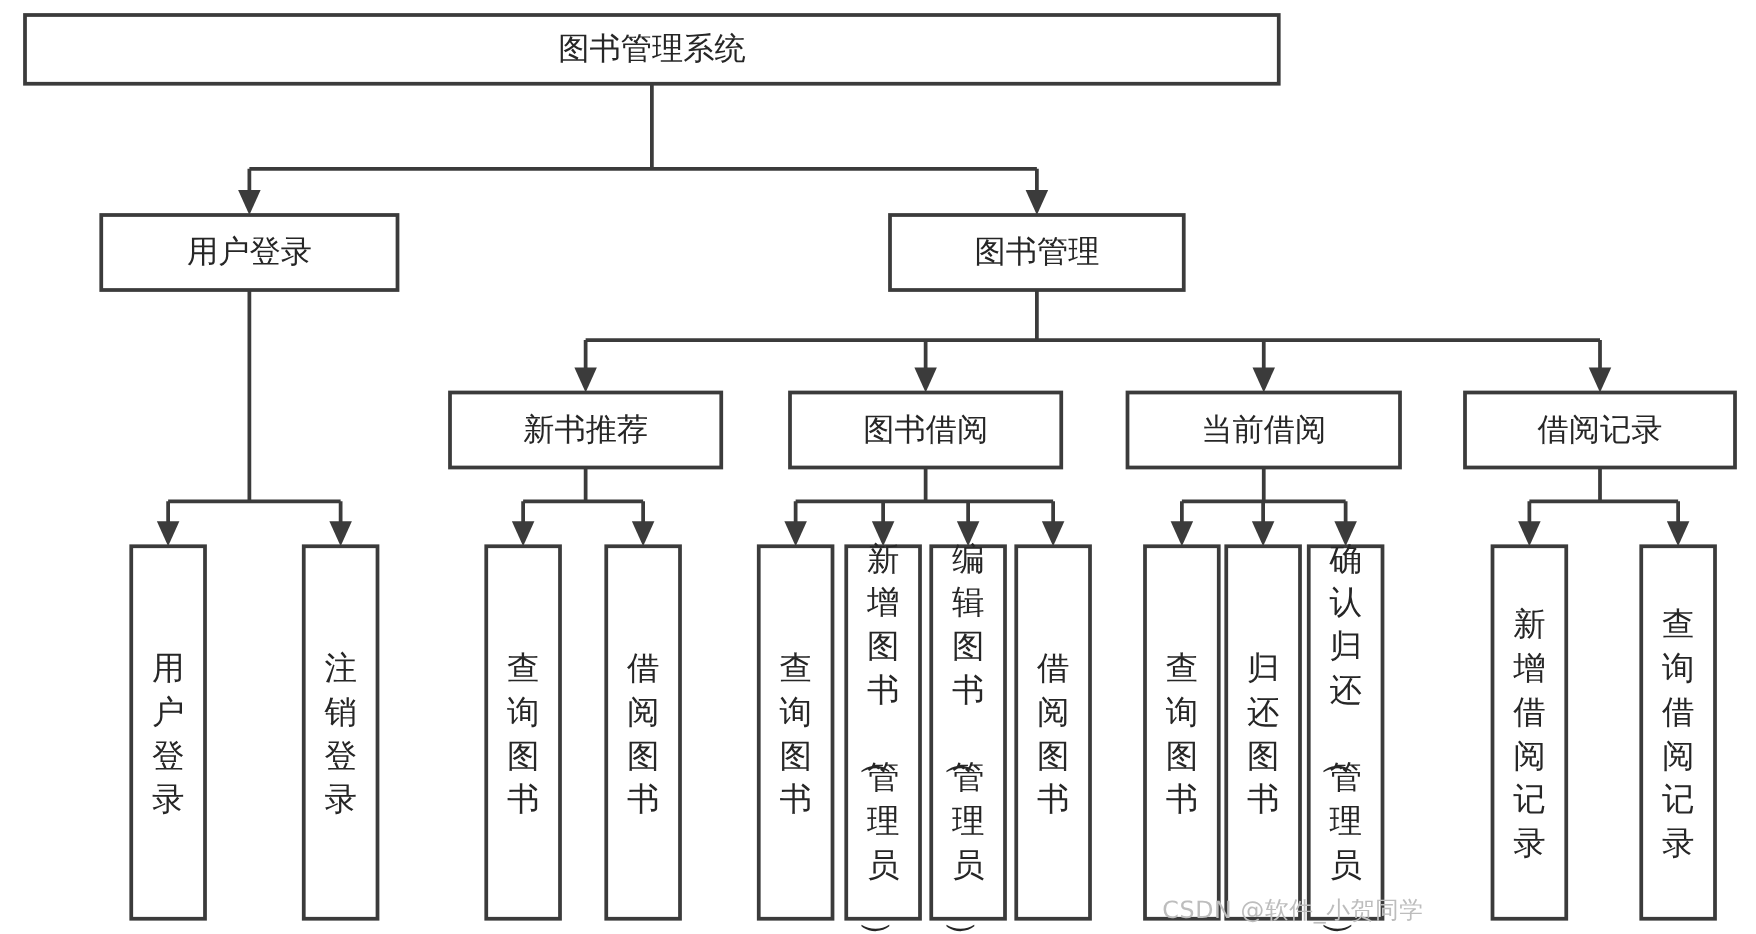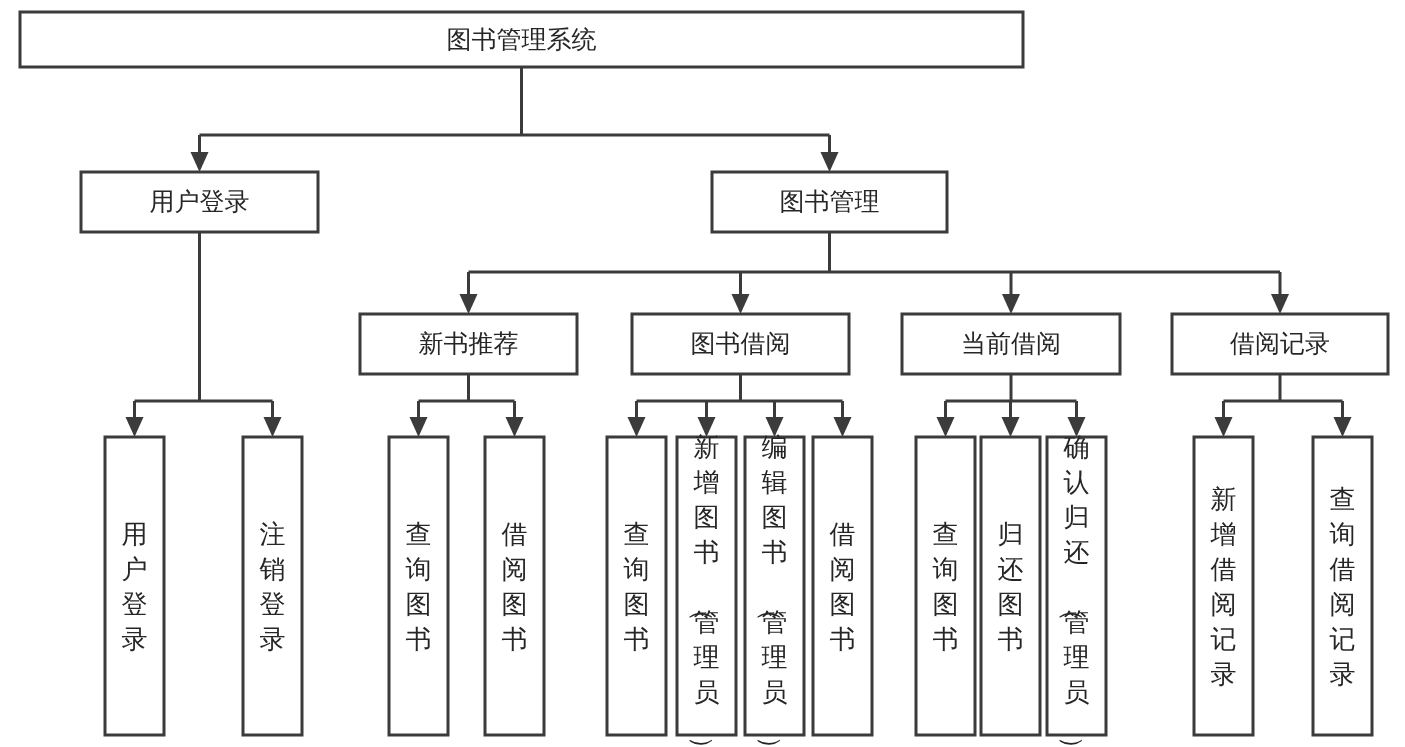--- a/index.html
+++ b/index.html
@@ -199,13 +199,14 @@
         <g>
           <rect class="node-rect" x="1194" y="437" width="59" height="298"></rect>
           <text class="node-label-v" x="1223.5" y="508.3"><tspan x="1223.5" dy="0">新</tspan><tspan x="1223.5" dy="35">增</tspan><tspan x="1223.5" dy="35">借</tspan><tspan x="1223.5" dy="35">阅</tspan><tspan x="1223.5" dy="35">记</tspan><tspan x="1223.5" dy="35">录</tspan></text>
         </g>
         <g>
           <rect class="node-rect" x="1313" y="437" width="59" height="298"></rect>
           <text class="node-label-v" x="1342.5" y="508.3"><tspan x="1342.5" dy="0">查</tspan><tspan x="1342.5" dy="35">询</tspan><tspan x="1342.5" dy="35">借</tspan><tspan x="1342.5" dy="35">阅</tspan><tspan x="1342.5" dy="35">记</tspan><tspan x="1342.5" dy="35">录</tspan></text>
         </g>
       </g>
   </svg>
+  <div class="watermark">CSDN @软件_小贺同学</div>
 </div>
 
 </body></html>

